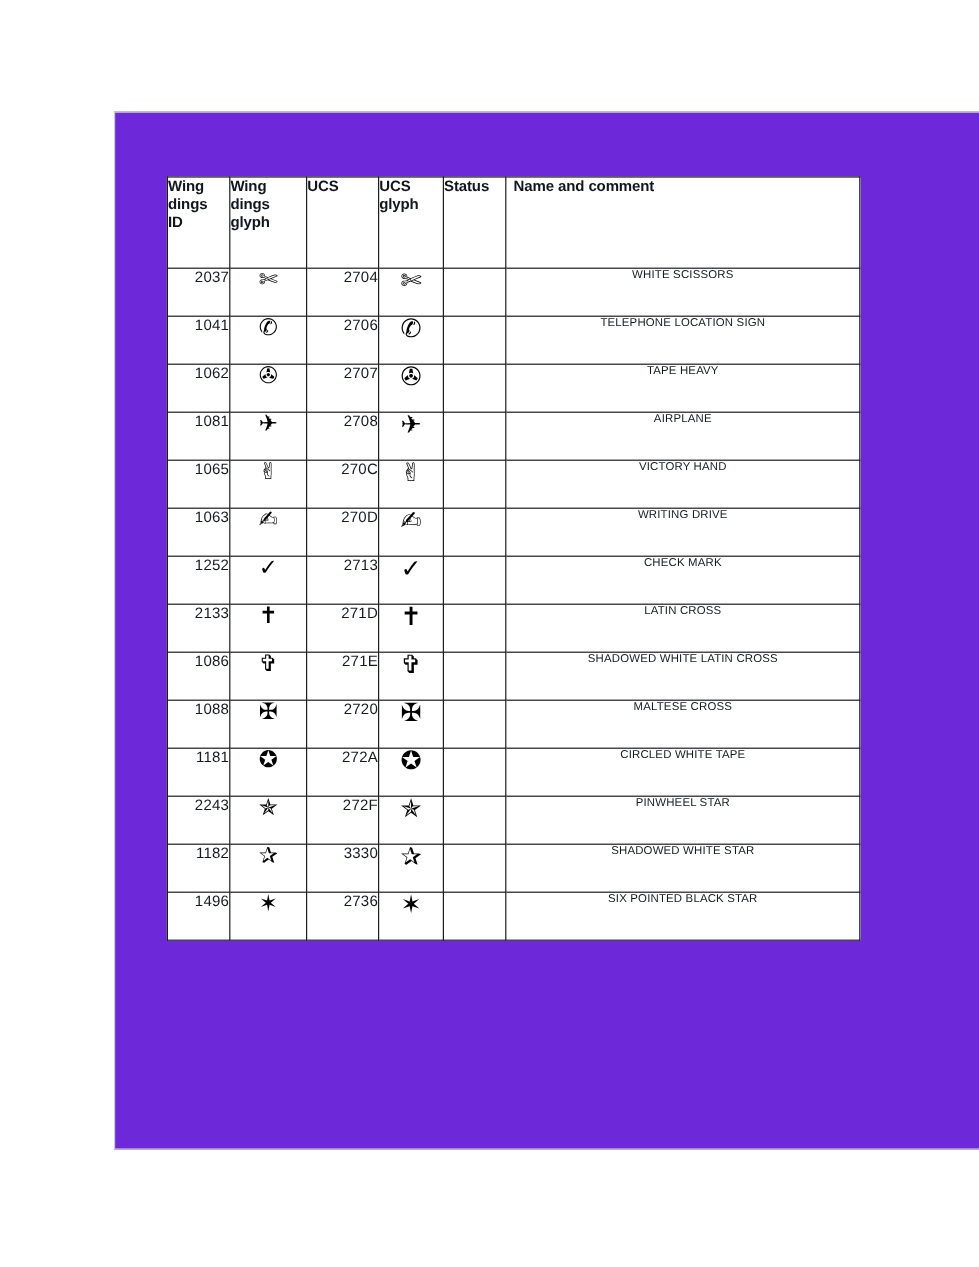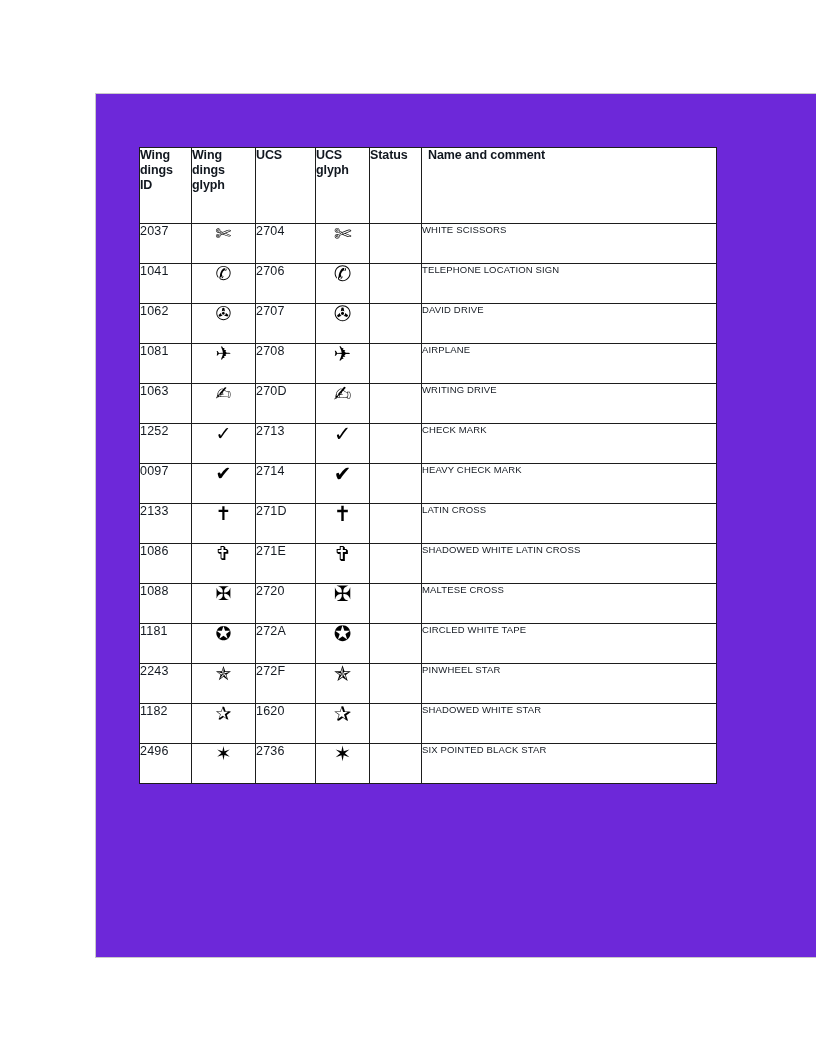--- a/index.html
+++ b/index.html
@@ -72,20 +72,21 @@
   tbody tr { height: 40px; }
   tbody td { height: 40px; }
 
   td.id-cell,
   td.ucs-cell {
     font-size: 12.5px;
     font-weight: normal;
     color: #141a22;
     padding: 5px 0 0 6px;
     letter-spacing: 0.2px;
+    text-align: right;
   }
 
   td.glyph-cell {
     text-align: center;
     vertical-align: middle;
     line-height: 1;
   }
   td.glyph-cell .gly {
     display: inline-block;
     font-size: 20px;
@@ -97,20 +98,21 @@
   td.glyph-cell.ug .gly { font-size: 21px; }
 
   td.status-cell { }
 
   td.name-cell {
     font-size: 9.5px;
     color: #151b23;
     padding: 5px 0 0 5px;
     letter-spacing: 0.15px;
     white-space: nowrap;
+    text-align: center;
   }
 </style>
 </head>
 <body>
 
 <div id="page-sheet">
   <div id="glyph-table-wrap">
     <table class="glyph-table">
       <colgroup>
         <col class="c-wid">
@@ -163,55 +165,55 @@
             <td class="glyph-cell ug"><span class="gly">✆</span></td>
             <td class="status-cell"></td>
             <td class="name-cell">TELEPHONE LOCATION SIGN</td>
           </tr>
           <tr>
             <td class="id-cell">1062</td>
             <td class="glyph-cell wd"><span class="gly">✇</span></td>
             <td class="ucs-cell">2707</td>
             <td class="glyph-cell ug"><span class="gly">✇</span></td>
             <td class="status-cell"></td>
-            <td class="name-cell">DAVID DRIVE</td>
+            <td class="name-cell">TAPE HEAVY</td>
           </tr>
           <tr>
             <td class="id-cell">1081</td>
             <td class="glyph-cell wd"><span class="gly">✈</span></td>
             <td class="ucs-cell">2708</td>
             <td class="glyph-cell ug"><span class="gly">✈</span></td>
             <td class="status-cell"></td>
             <td class="name-cell">AIRPLANE</td>
           </tr>
           <tr>
+            <td class="id-cell">1065</td>
+            <td class="glyph-cell wd"><span class="gly">✌</span></td>
+            <td class="ucs-cell">270C</td>
+            <td class="glyph-cell ug"><span class="gly">✌</span></td>
+            <td class="status-cell"></td>
+            <td class="name-cell">VICTORY HAND</td>
+          </tr>
+          <tr>
             <td class="id-cell">1063</td>
             <td class="glyph-cell wd"><span class="gly">✍</span></td>
             <td class="ucs-cell">270D</td>
             <td class="glyph-cell ug"><span class="gly">✍</span></td>
             <td class="status-cell"></td>
             <td class="name-cell">WRITING DRIVE</td>
           </tr>
           <tr>
             <td class="id-cell">1252</td>
             <td class="glyph-cell wd"><span class="gly">✓</span></td>
             <td class="ucs-cell">2713</td>
             <td class="glyph-cell ug"><span class="gly">✓</span></td>
             <td class="status-cell"></td>
             <td class="name-cell">CHECK MARK</td>
           </tr>
           <tr>
-            <td class="id-cell">0097</td>
-            <td class="glyph-cell wd"><span class="gly">✔</span></td>
-            <td class="ucs-cell">2714</td>
-            <td class="glyph-cell ug"><span class="gly">✔</span></td>
-            <td class="status-cell"></td>
-            <td class="name-cell">HEAVY CHECK MARK</td>
-          </tr>
-          <tr>
             <td class="id-cell">2133</td>
             <td class="glyph-cell wd"><span class="gly">✝</span></td>
             <td class="ucs-cell">271D</td>
             <td class="glyph-cell ug"><span class="gly">✝</span></td>
             <td class="status-cell"></td>
             <td class="name-cell">LATIN CROSS</td>
           </tr>
           <tr>
             <td class="id-cell">1086</td>
             <td class="glyph-cell wd"><span class="gly">✞</span></td>
@@ -240,27 +242,27 @@
             <td class="id-cell">2243</td>
             <td class="glyph-cell wd"><span class="gly">✯</span></td>
             <td class="ucs-cell">272F</td>
             <td class="glyph-cell ug"><span class="gly">✯</span></td>
             <td class="status-cell"></td>
             <td class="name-cell">PINWHEEL STAR</td>
           </tr>
           <tr>
             <td class="id-cell">1182</td>
             <td class="glyph-cell wd"><span class="gly">✰</span></td>
-            <td class="ucs-cell">1620</td>
+            <td class="ucs-cell">3330</td>
             <td class="glyph-cell ug"><span class="gly">✰</span></td>
             <td class="status-cell"></td>
             <td class="name-cell">SHADOWED WHITE STAR</td>
           </tr>
           <tr>
-            <td class="id-cell">2496</td>
+            <td class="id-cell">1496</td>
             <td class="glyph-cell wd"><span class="gly">✶</span></td>
             <td class="ucs-cell">2736</td>
             <td class="glyph-cell ug"><span class="gly">✶</span></td>
             <td class="status-cell"></td>
             <td class="name-cell">SIX POINTED BLACK STAR</td>
           </tr>
         </tbody>
     </table>
   </div>
 </div>

